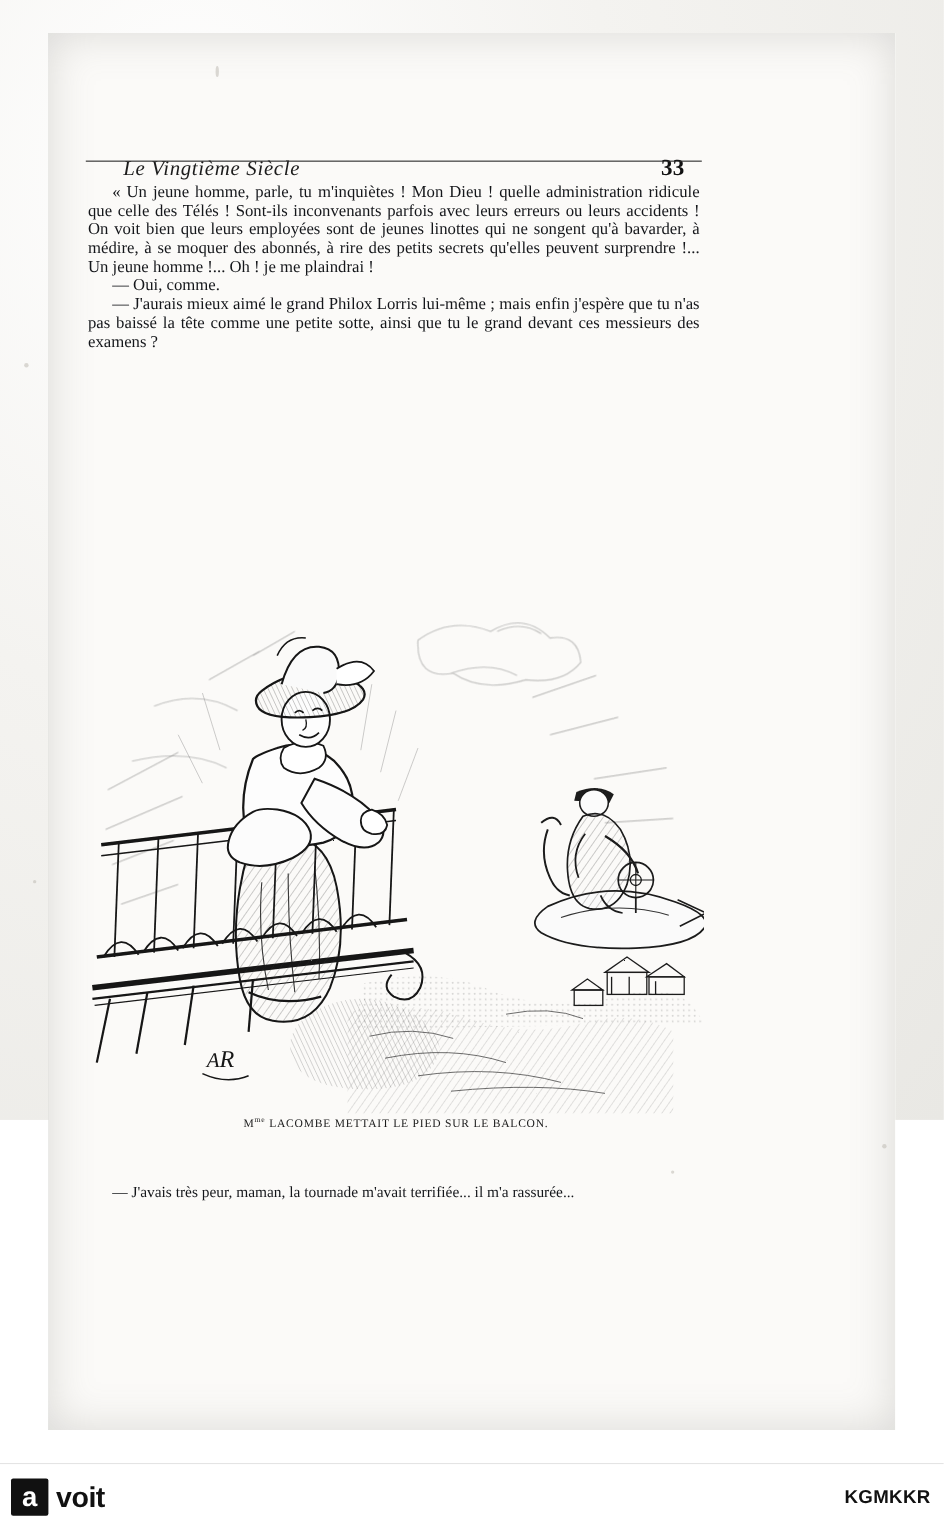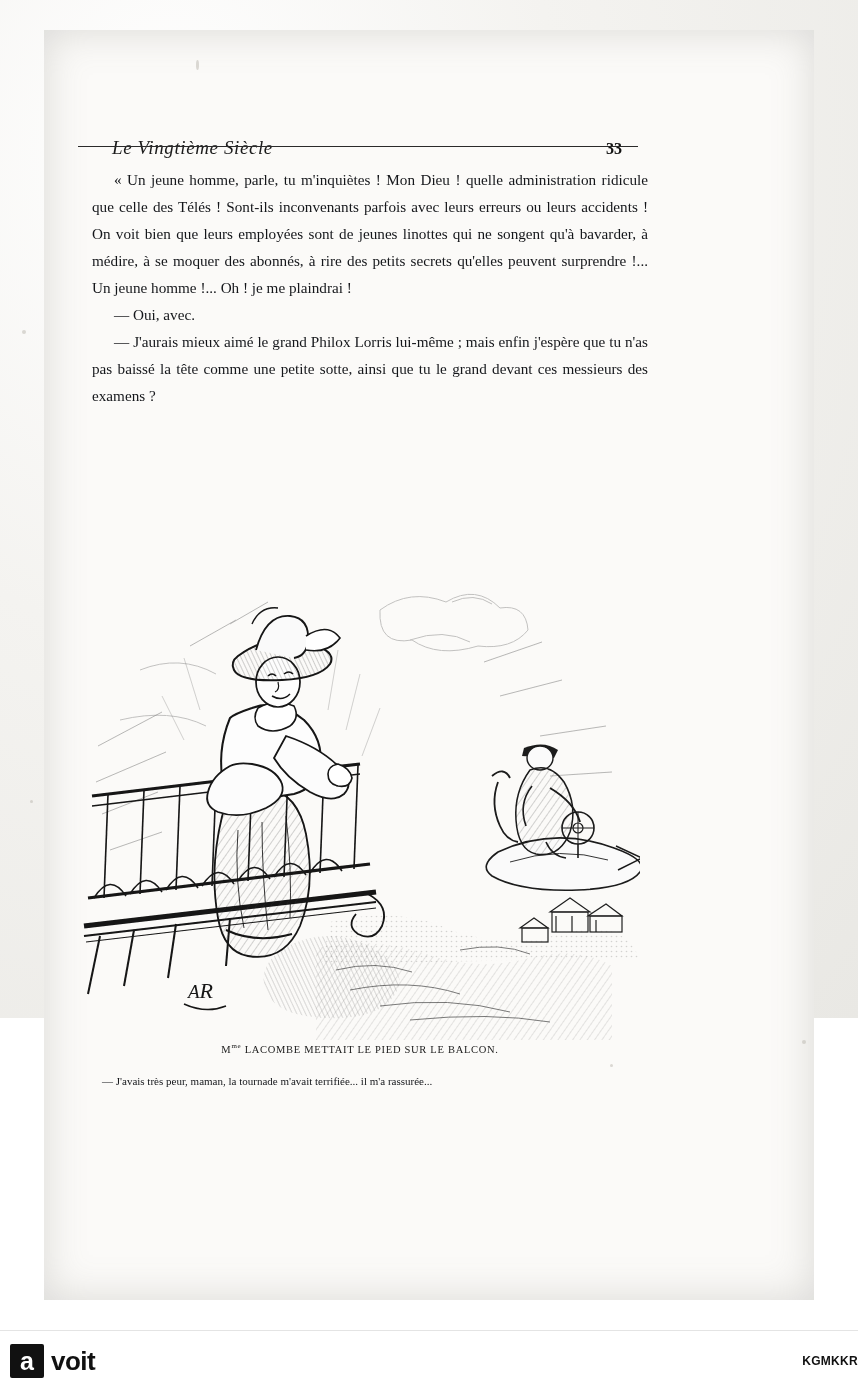--- a/index.html
+++ b/index.html
@@ -56,64 +56,64 @@
   .running-title {
     font-family: "Liberation Serif", serif;
     font-style: italic;
     font-size: 19px;
     letter-spacing: .6px;
     color: #1c1c1c;
     white-space: nowrap;
   }
   .folio {
     font-family: "Liberation Serif", serif;
-    font-size: 16px;
+    font-size: 21px;
     font-weight: bold;
     color: #111;
     margin-top: 48px;
   }
   .rule {
     position: absolute;
     left: 78px;
     top: 146px;
     width: 560px;
     height: 1px;
     background: #2a2a2a;
   }
 
   
   .col {
     position: absolute;
-    left: 92px;
+    left: 80px;
     top: 166px;
     width: 556px;
     font-family: "Liberation Serif", serif;
     font-size: 15.2px;
-    line-height: 27px;
+    line-height: 17px;
     color: #14161a;
     text-align: justify;
     -webkit-font-smoothing: none;
   }
   .col p {
     margin: 0 0 0 0;
   }
   .p-indent { text-indent: 22px; }
   .dash-para { text-indent: 22px; }
 
   sup.sm {
     font-size: 9px;
     vertical-align: super;
     letter-spacing: .2px;
   }
 
   
   .figure {
     position: absolute;
     left: 80px;
-    top: 550px;
+    top: 522px;
     width: 560px;
     height: 520px;
   }
   .fig-img {
     position: absolute;
     left: 0; top: 0;
     width: 560px;
     height: 490px;
   }
   .fig-caption {
@@ -131,21 +131,21 @@
     font-size: 7px;
     vertical-align: super;
   }
 
   .tail {
     position: absolute;
     left: 80px;
     top: 1058px;
     width: 556px;
     font-family: "Liberation Serif", serif;
-    font-size: 11px;
+    font-size: 14px;
     line-height: 25.5px;
     color: #14161a;
     text-align: justify;
   }
 
   
   .footer {
     position: absolute;
     left: 0;
     top: 1330px;
@@ -177,23 +177,23 @@
   .alamy-word {
     font-family: "Liberation Sans", sans-serif;
     font-size: 26px;
     font-weight: bold;
     color: #111;
     margin-left: 7px;
     letter-spacing: -.5px;
   }
   .alamy-id {
     margin-left: auto;
-    margin-right: 0;
+    margin-right: 12px;
     font-family: "Liberation Sans", sans-serif;
-    font-size: 12px;
+    font-size: 17px;
     font-weight: bold;
     color: #111;
     letter-spacing: .3px;
   }
 </style>
 </head>
 <body>
 
 <div id="page">
 
@@ -206,21 +206,21 @@
   <div class="speck" style="left:610px;top:1064px;width:3px;height:3px;"></div>
 
   <div class="header">
     <span class="running-title">Le Vingtième Siècle</span>
     <span class="folio">33</span>
   </div>
   <div class="rule"></div>
 
   <div class="col">
     <p class="p-indent">« Un jeune homme, parle, tu m'inquiètes ! Mon Dieu ! quelle administration ridicule que celle des Télés ! Sont-ils inconvenants parfois avec leurs erreurs ou leurs accidents ! On voit bien que leurs employées sont de jeunes linottes qui ne songent qu'à bavarder, à médire, à se moquer des abonnés, à rire des petits secrets qu'elles peuvent surprendre !... Un jeune homme !... Oh ! je me plaindrai !</p>
-    <p class="dash-para">— Oui, avec.</p>
+    <p class="dash-para">— Oui, comme.</p>
     <p class="dash-para">— J'aurais mieux aimé le grand Philox Lorris lui-même ; mais enfin j'espère que tu n'as pas baissé la tête comme une petite sotte, ainsi que tu le grand devant ces messieurs des examens ?</p>
   </div>
 
   <div class="figure">
     <svg class="fig-img" viewBox="0 0 560 490">
       <defs>
         <filter id="rough">
           <feTurbulence type="fractalNoise" baseFrequency="0.9" numOctaves="2" result="n"></feTurbulence>
           <feDisplacementMap in="SourceGraphic" in2="n" scale="1.2"></feDisplacementMap>
         </filter>

